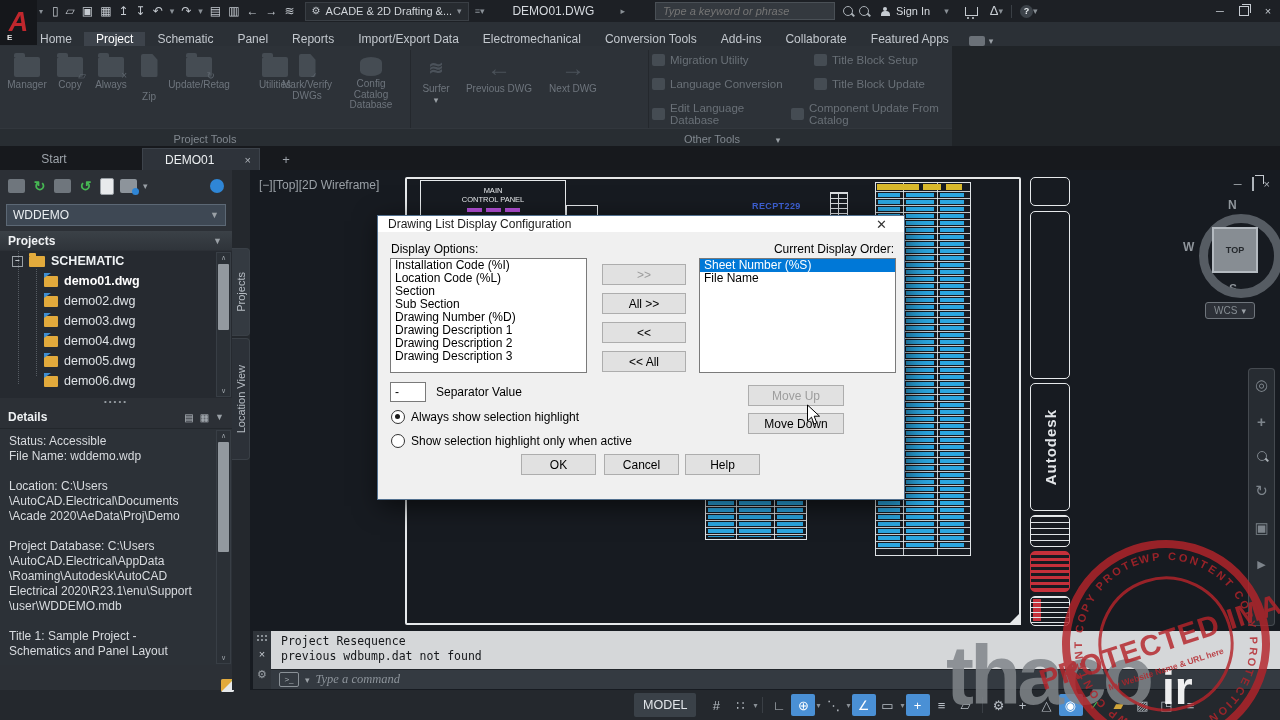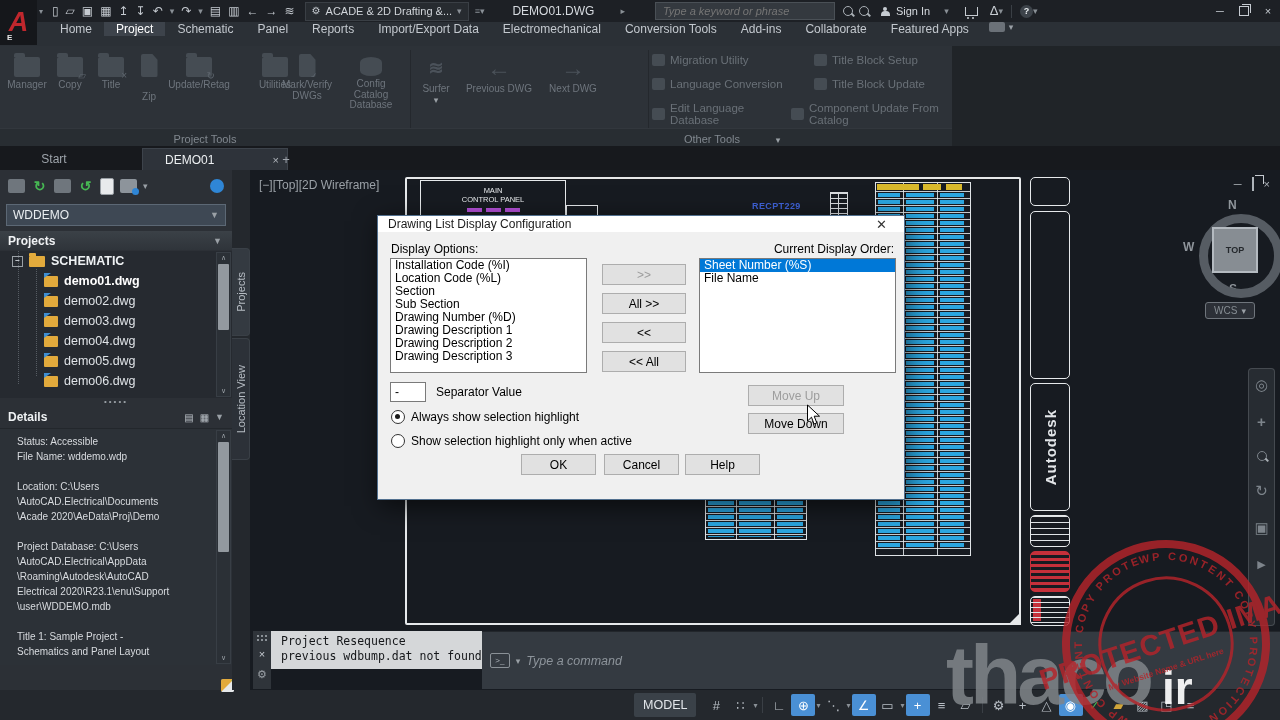--- a/index.html
+++ b/index.html
@@ -32,21 +32,21 @@
   .cart{width:11px;height:8px;border-bottom:1.5px solid #c6cbd1;border-left:1.5px solid #c6cbd1;border-right:1.5px solid #c6cbd1;position:relative;display:inline-block;}
   .cart::after{content:"";position:absolute;left:1px;bottom:-4px;width:2px;height:2px;border-radius:50%;background:#c6cbd1;box-shadow:5px 0 0 #c6cbd1;}
   .helpq{width:13px;height:13px;border-radius:50%;background:#3d434a;color:#e8ecef;font-size:9px;font-weight:bold;
     display:inline-flex;align-items:center;justify-content:center;}
   .winbtn{width:24px;height:22px;display:inline-flex;align-items:center;justify-content:center;color:#c6cbd1;font-size:11px;}
   .restore-g{width:8px;height:8px;border:1px solid #c6cbd1;position:relative;}
   .restore-g::before{content:"";position:absolute;left:2px;top:-3px;width:8px;height:8px;border:1px solid #c6cbd1;border-left:none;border-bottom:none;}
 
   
   .menubar{position:absolute;left:0;top:22px;right:0;height:24px;background:#2b3036;display:flex;
-    align-items:flex-start;padding-left:48px;z-index:29;}
+    align-items:flex-end;padding-left:28px;z-index:29;}
   .mtab{display:flex;align-items:center;padding:0 12px;color:#c3c8ce;font-size:12px;}
   .mtab.active{background:#3d434b;color:#fff;}
   .media-btn{display:flex;align-items:center;gap:4px;margin-left:8px;color:#9aa0a6;}
   .media-chip{width:16px;height:10px;background:#6b7joe178;background:#6b7178;border-radius:2px;}
 
   
   .ribbon{position:absolute;left:0;top:46px;right:0;height:100px;background:#202428;z-index:28;}
   .rib-panels{position:absolute;left:0;top:0;width:952px;height:100px;background:#2d3238;}
   .rib-strip{position:absolute;left:0;bottom:0;width:952px;height:17px;background:#282d32;border-top:1px solid #32373d;}
   .rib-title{position:absolute;bottom:1px;font-size:11px;color:#81888f;text-align:center;}
@@ -60,21 +60,21 @@
   .ric .ov{position:absolute;right:-3px;bottom:-4px;font-size:10px;color:#5d656d;}
   .bigarrow{font-size:24px;font-weight:bold;color:#4b525a;line-height:26px;margin-top:4px;}
   .ot-row{position:absolute;left:652px;display:flex;gap:14px;align-items:center;}
   .ot-item{display:flex;align-items:center;gap:5px;font-size:11.5px;color:#697077;}
   .ot-ic{width:13px;height:12px;background:#454c53;border-radius:2px;flex:0 0 auto;}
 
   
   .filetabs{position:absolute;left:0;top:146px;right:0;height:24px;background:#17191d;z-index:27;}
   .ftab{position:absolute;top:2px;height:22px;display:flex;align-items:center;font-size:12px;color:#9ea4ab;}
   .ftab.start{left:8px;width:92px;justify-content:center;}
-  .ftab.active{left:142px;width:146px;background:#2e333a;border:1px solid #3d434b;border-bottom:none;
+  .ftab.active{left:142px;width:118px;background:#2e333a;border:1px solid #3d434b;border-bottom:none;
     color:#edf0f2;justify-content:space-between;padding:0 8px 0 22px;box-sizing:border-box;}
   .ftab .x{color:#aeb4ba;font-size:11px;}
   .ftab-plus{position:absolute;left:278px;top:5px;width:16px;height:16px;color:#9ea4ab;font-size:13px;
     display:flex;align-items:center;justify-content:center;}
 
   
   .pm{position:absolute;left:0;top:170px;width:232px;bottom:30px;background:#2c3036;border-right:1px solid #111317;z-index:26;}
   .pm-head{height:22px;display:flex;align-items:center;background:#2d3137;border-bottom:1px solid #24282d;
     color:#c9ced3;font-size:11px;padding-left:12px;letter-spacing:.3px;position:relative;}
   .pm-head::before{content:"";position:absolute;left:3px;top:4px;bottom:4px;width:4px;
@@ -109,21 +109,21 @@
   .tfold::before{content:"";position:absolute;top:-3px;left:0;width:7px;height:3px;background:#e2aa3c;border-radius:1px 1px 0 0;}
   .dwgic{width:14px;height:11px;background:#e2aa3c;border-radius:1px;position:relative;flex:0 0 auto;}
   .dwgic::before{content:"";position:absolute;left:0;top:-3px;border-left:7px solid #3f8fd2;border-bottom:5px solid transparent;}
   .vscroll{position:absolute;right:1px;top:1px;bottom:1px;width:13px;background:#2b3036;border:1px solid #383e45;}
   .vthumb{position:absolute;left:1px;right:1px;background:#93999f;border-radius:1px;}
   .varrow{position:absolute;left:0;right:0;text-align:center;color:#9aa0a6;font-size:7px;line-height:10px;}
   .dots-div{height:9px;text-align:center;color:#9aa0a6;font-size:8px;letter-spacing:2px;line-height:8px;}
   .pm-dethead{height:20px;display:flex;align-items:center;padding:0 8px;color:#eef1f3;font-size:12px;font-weight:bold;gap:6px;}
   .dh-ic{color:#b9bfc5;font-size:10px;font-weight:normal;}
   .details{position:relative;margin-top:1px;height:236px;background:#2c3137;border-top:1px solid #23272c;}
-  .details .txt{padding:5px 20px 0 9px;color:#d8dbdf;font-size:10px;line-height:15px;white-space:pre-line;margin-left:8px;}
+  .details .txt{padding:5px 20px 0 9px;color:#d8dbdf;font-size:12px;line-height:15px;white-space:pre-line;}
 
   .sidetabs{position:absolute;left:232px;top:170px;width:18px;bottom:30px;background:#24282d;z-index:26;}
   .stab{position:absolute;left:0;width:17px;background:#2c3138;border:1px solid #3a4047;border-left:none;
     border-radius:0 4px 4px 0;display:flex;align-items:center;justify-content:center;}
   .stab span{writing-mode:vertical-rl;transform:rotate(180deg);font-size:11px;color:#b6bcc3;}
   .stab.active{background:#343a41;}
 
   
   .canvas{position:absolute;left:250px;top:170px;right:0;bottom:30px;background:#171b21;overflow:hidden;}
   .vplabel{position:absolute;left:9px;top:8px;color:#9aa0a6;font-size:12px;}
@@ -195,27 +195,27 @@
   .radio.checked::after{content:"";position:absolute;left:2.5px;top:2.5px;width:5px;height:5px;border-radius:50%;background:#1a1a1a;}
 
   .cursor{position:absolute;left:806px;top:404px;z-index:55;}
 
   
   .cmdwin{position:absolute;left:253px;top:631px;right:0;height:58px;z-index:20;display:flex;}
   .cmd-rail{width:18px;background:#2f343a;position:relative;display:flex;flex-direction:column;align-items:center;padding-top:3px;}
   .cmd-grip{width:12px;height:8px;background-image:radial-gradient(#8a9096 1px,transparent 1.1px);background-size:4px 4px;}
   .cmd-x{color:#c6cbd1;font-size:11px;margin-top:6px;}
   .cmd-wr{color:#9aa0a6;font-size:11px;margin-top:8px;}
-  .cmd-main{flex:1;display:flex;flex-direction:row;}
+  .cmd-main{flex:1;display:flex;flex-direction:column;}
   .cmd-history{height:35px;background:#d5d7d9;color:#15171a;font-family:"DejaVu Sans Mono",monospace;
     font-size:11.5px;line-height:15px;padding:3px 0 0 10px;}
   .cmd-input{flex:1;background:#343a41;display:flex;align-items:center;padding-left:8px;gap:6px;border-top:1px solid #22262b;}
   .cmd-chip{width:18px;height:13px;border:1px solid #8a9197;border-radius:2px;font-size:8px;display:flex;
     align-items:center;justify-content:center;color:#aeb5bb;}
-  .cmd-prompt{color:#8d949b;font-style:italic;font-size:12.5px;font-family:Liberation Sans, sans-serif;}
+  .cmd-prompt{color:#8d949b;font-style:italic;font-size:12.5px;font-family:Liberation Serif, serif;}
 
   
   .statusbar{position:absolute;left:0;right:0;bottom:0;height:30px;background:#24282d;display:flex;
     align-items:center;z-index:15;}
   .sb-spacer{width:634px;flex:0 0 auto;}
   .model-btn{height:24px;padding:0 9px;background:#3a4148;color:#e2e6ea;font-size:12.5px;display:flex;
     align-items:center;border-radius:2px;margin-right:8px;}
   .sbtn{height:22px;min-width:20px;display:flex;align-items:center;justify-content:center;color:#b9bfc6;
     font-size:13px;border-radius:2px;padding:0 2px;}
   .sbtn.active{background:#4a90d5;color:#fff;}
@@ -321,21 +321,21 @@
       <div class="rpt" style="left:52px;width:36px;">
         <span class="ric folder">
             <span class="ov">▱</span>
           </span>
         <span class="lbl">Copy</span>
         </div>
       <div class="rpt" style="left:90px;width:42px;">
         <span class="ric folder">
             <span class="ov">×</span>
           </span>
-        <span class="lbl">Title</span>
+        <span class="lbl">Always</span>
         </div>
       <div class="rpt" style="left:134px;width:30px;gap:12px;">
         <span class="ric doc"></span>
         <span class="lbl">Zip</span>
         </div>
       <div class="rpt" style="left:166px;width:66px;">
         <span class="ric folder">
             <span class="ov">↻</span>
           </span>
         <span class="lbl">Update/Retag</span>

